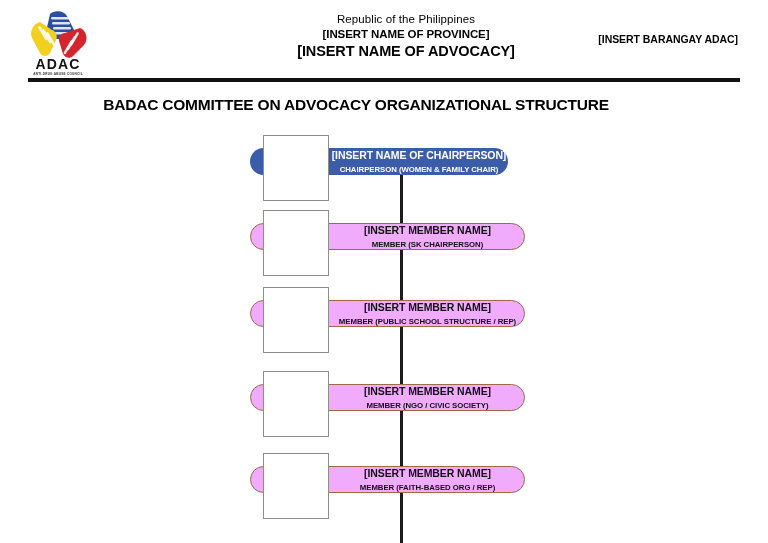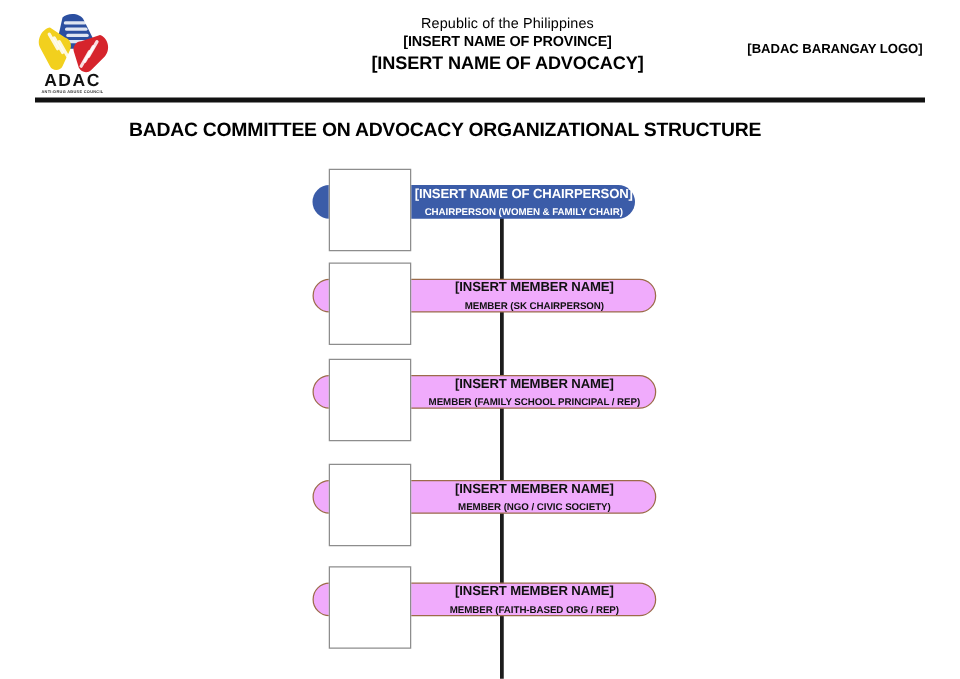--- a/index.html
+++ b/index.html
@@ -207,21 +207,21 @@
       <text x="38" y="66.5" text-anchor="middle" font-family="Liberation Sans, sans-serif" font-size="3.1" font-weight="bold" letter-spacing="0.25" fill="#333333">ANTI-DRUG ABUSE COUNCIL</text>
     </svg>
   </div>
 
   <div class="header-center">
     <div class="hdr-line-1">Republic of the Philippines</div>
     <div class="hdr-line-2">[INSERT NAME OF PROVINCE]</div>
     <div class="hdr-line-4">[INSERT NAME OF ADVOCACY]</div>
   </div>
 
-  <div class="barangay-logo-slot">[BADAC BARANGAY LOGO]</div>
+  <div class="barangay-logo-slot">[INSERT BARANGAY ADAC]</div>
 
   <div class="header-rule"></div>
 </div>
 
 <div class="chart-title">BADAC COMMITTEE ON ADVOCACY ORGANIZATIONAL STRUCTURE</div>
 
 <div class="org-chart">
 
   <div class="connector-line"></div>
 
@@ -237,21 +237,21 @@
     <div class="banner member">
       <div class="banner-name">[INSERT MEMBER NAME]</div>
       <div class="banner-role">MEMBER (SK CHAIRPERSON)</div>
     </div>
     <div class="photo-box"></div>
   </div>
 
   <div class="org-row" style="top:152px;">
     <div class="banner member">
       <div class="banner-name">[INSERT MEMBER NAME]</div>
-      <div class="banner-role">MEMBER (FAMILY SCHOOL PRINCIPAL / REP)</div>
+      <div class="banner-role">MEMBER (PUBLIC SCHOOL STRUCTURE / REP)</div>
     </div>
     <div class="photo-box"></div>
   </div>
 
   <div class="org-row" style="top:236px;">
     <div class="banner member">
       <div class="banner-name">[INSERT MEMBER NAME]</div>
       <div class="banner-role">MEMBER (NGO / CIVIC SOCIETY)</div>
     </div>
     <div class="photo-box"></div>

